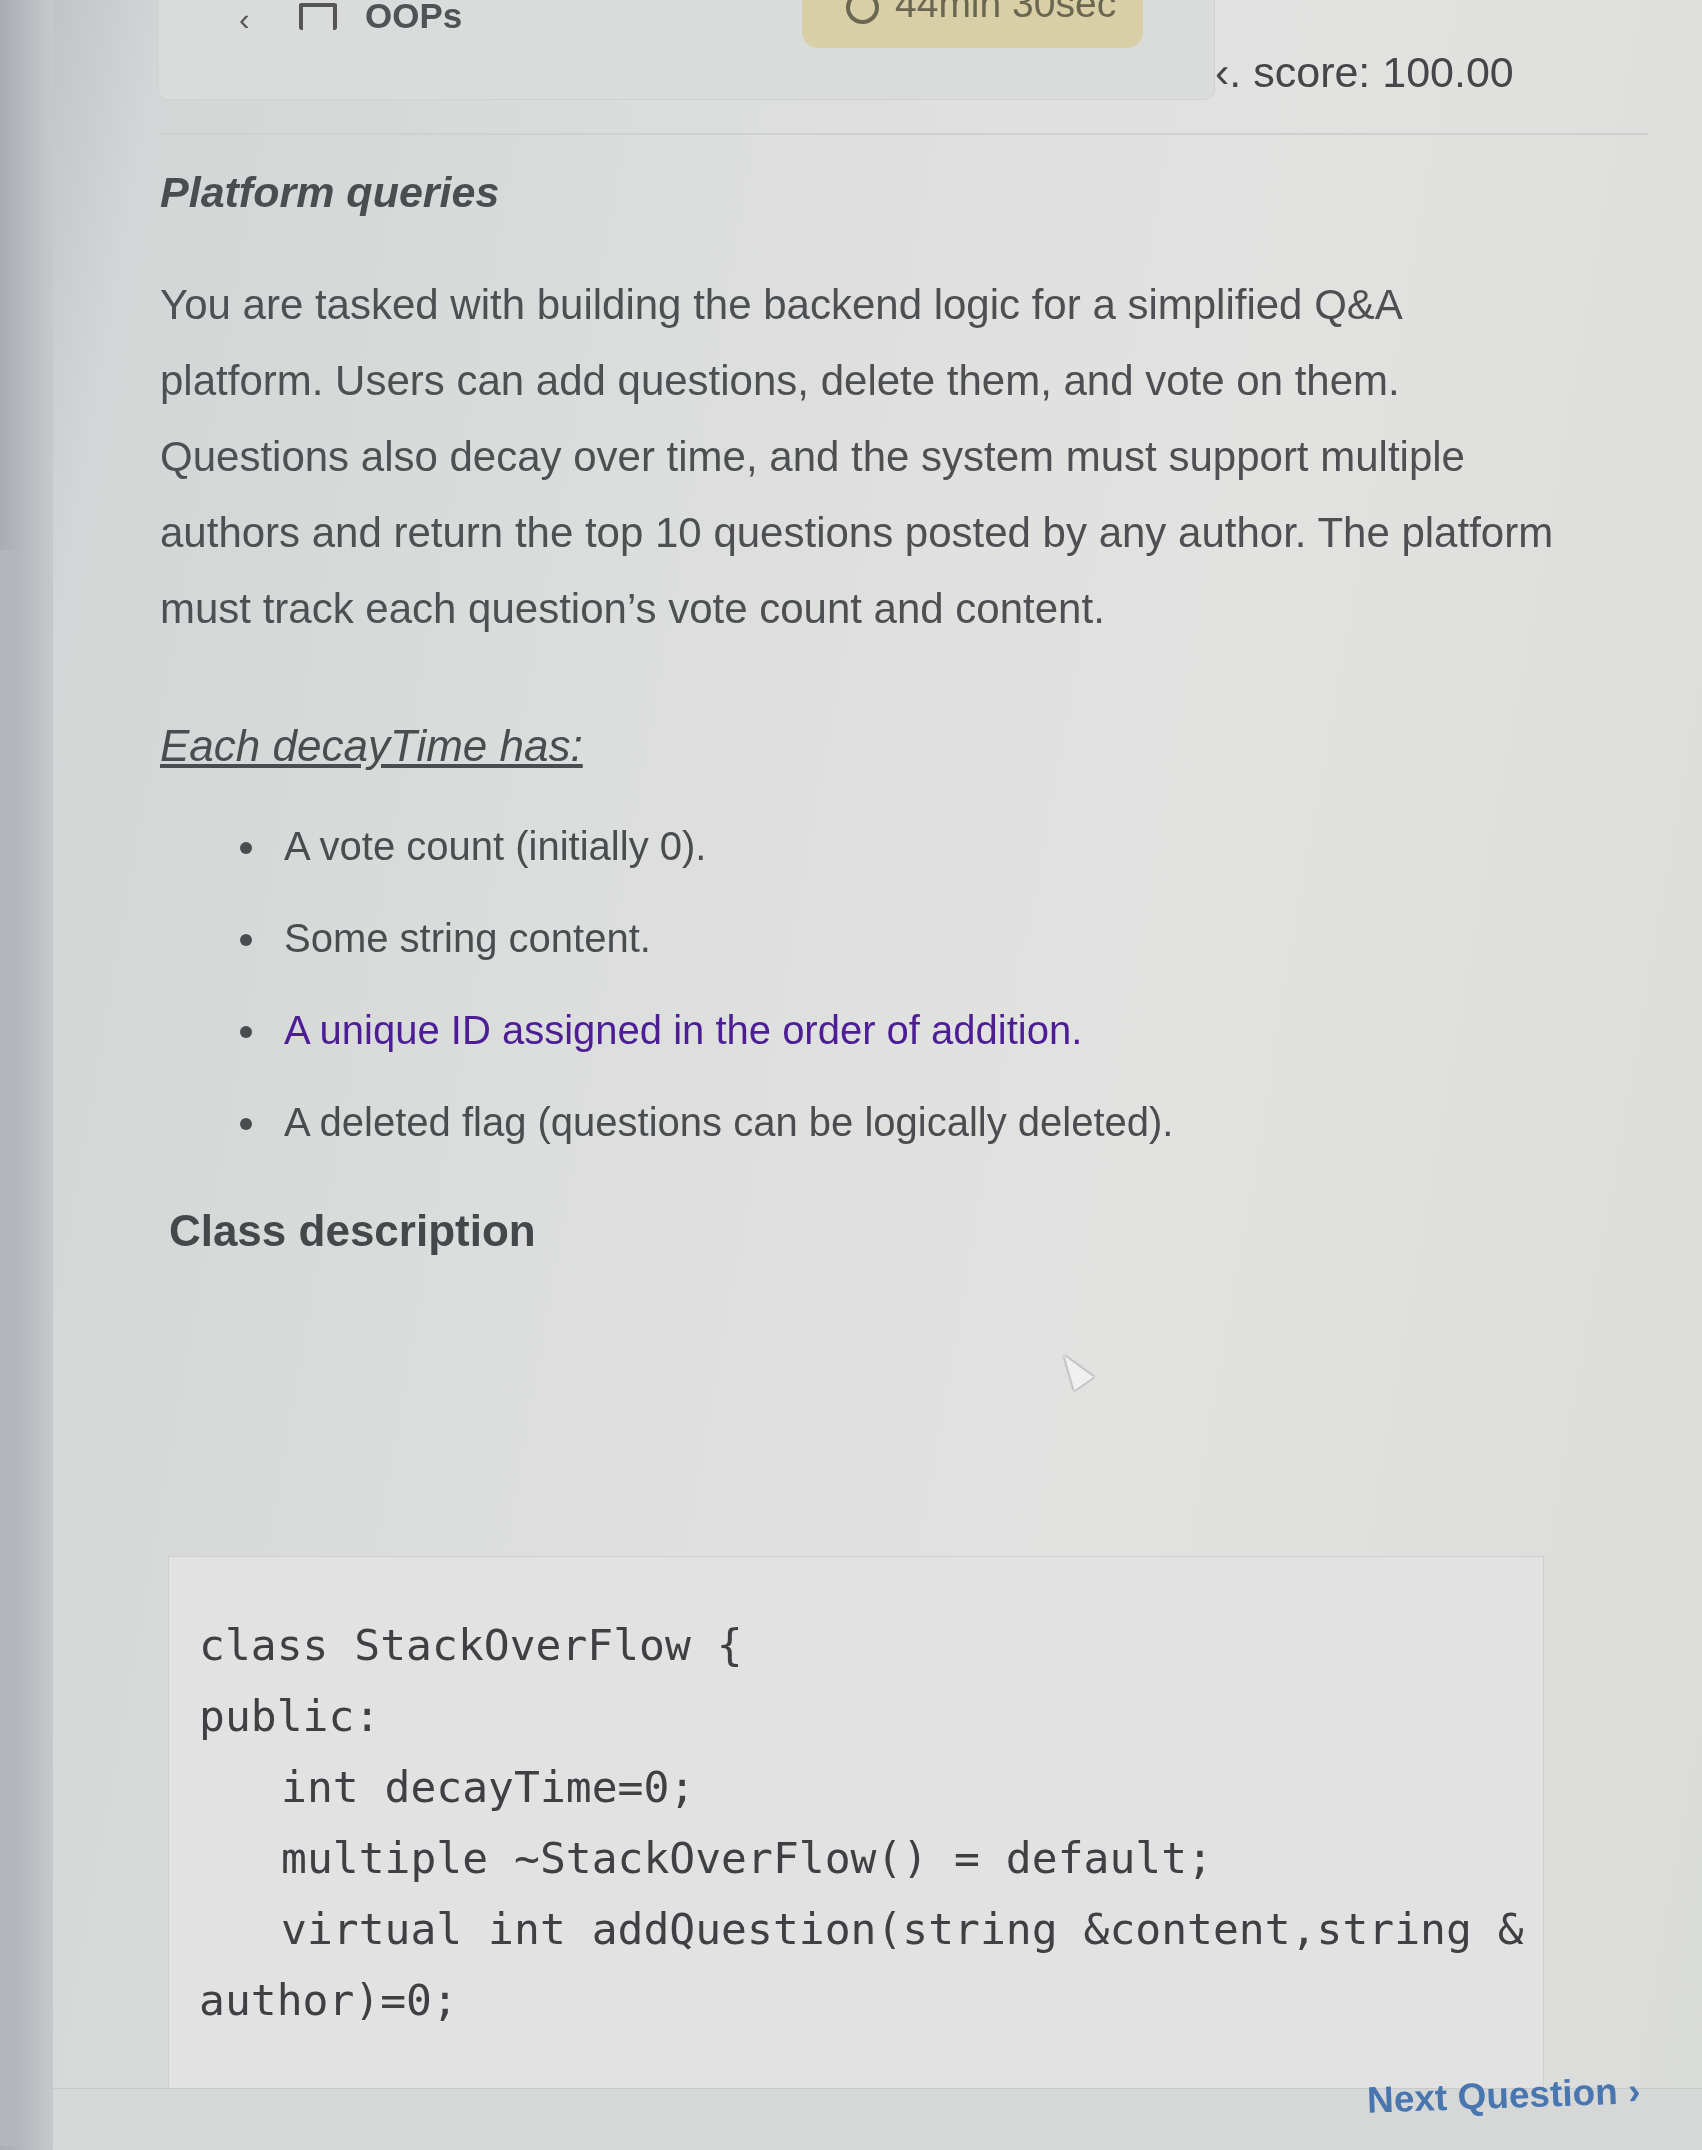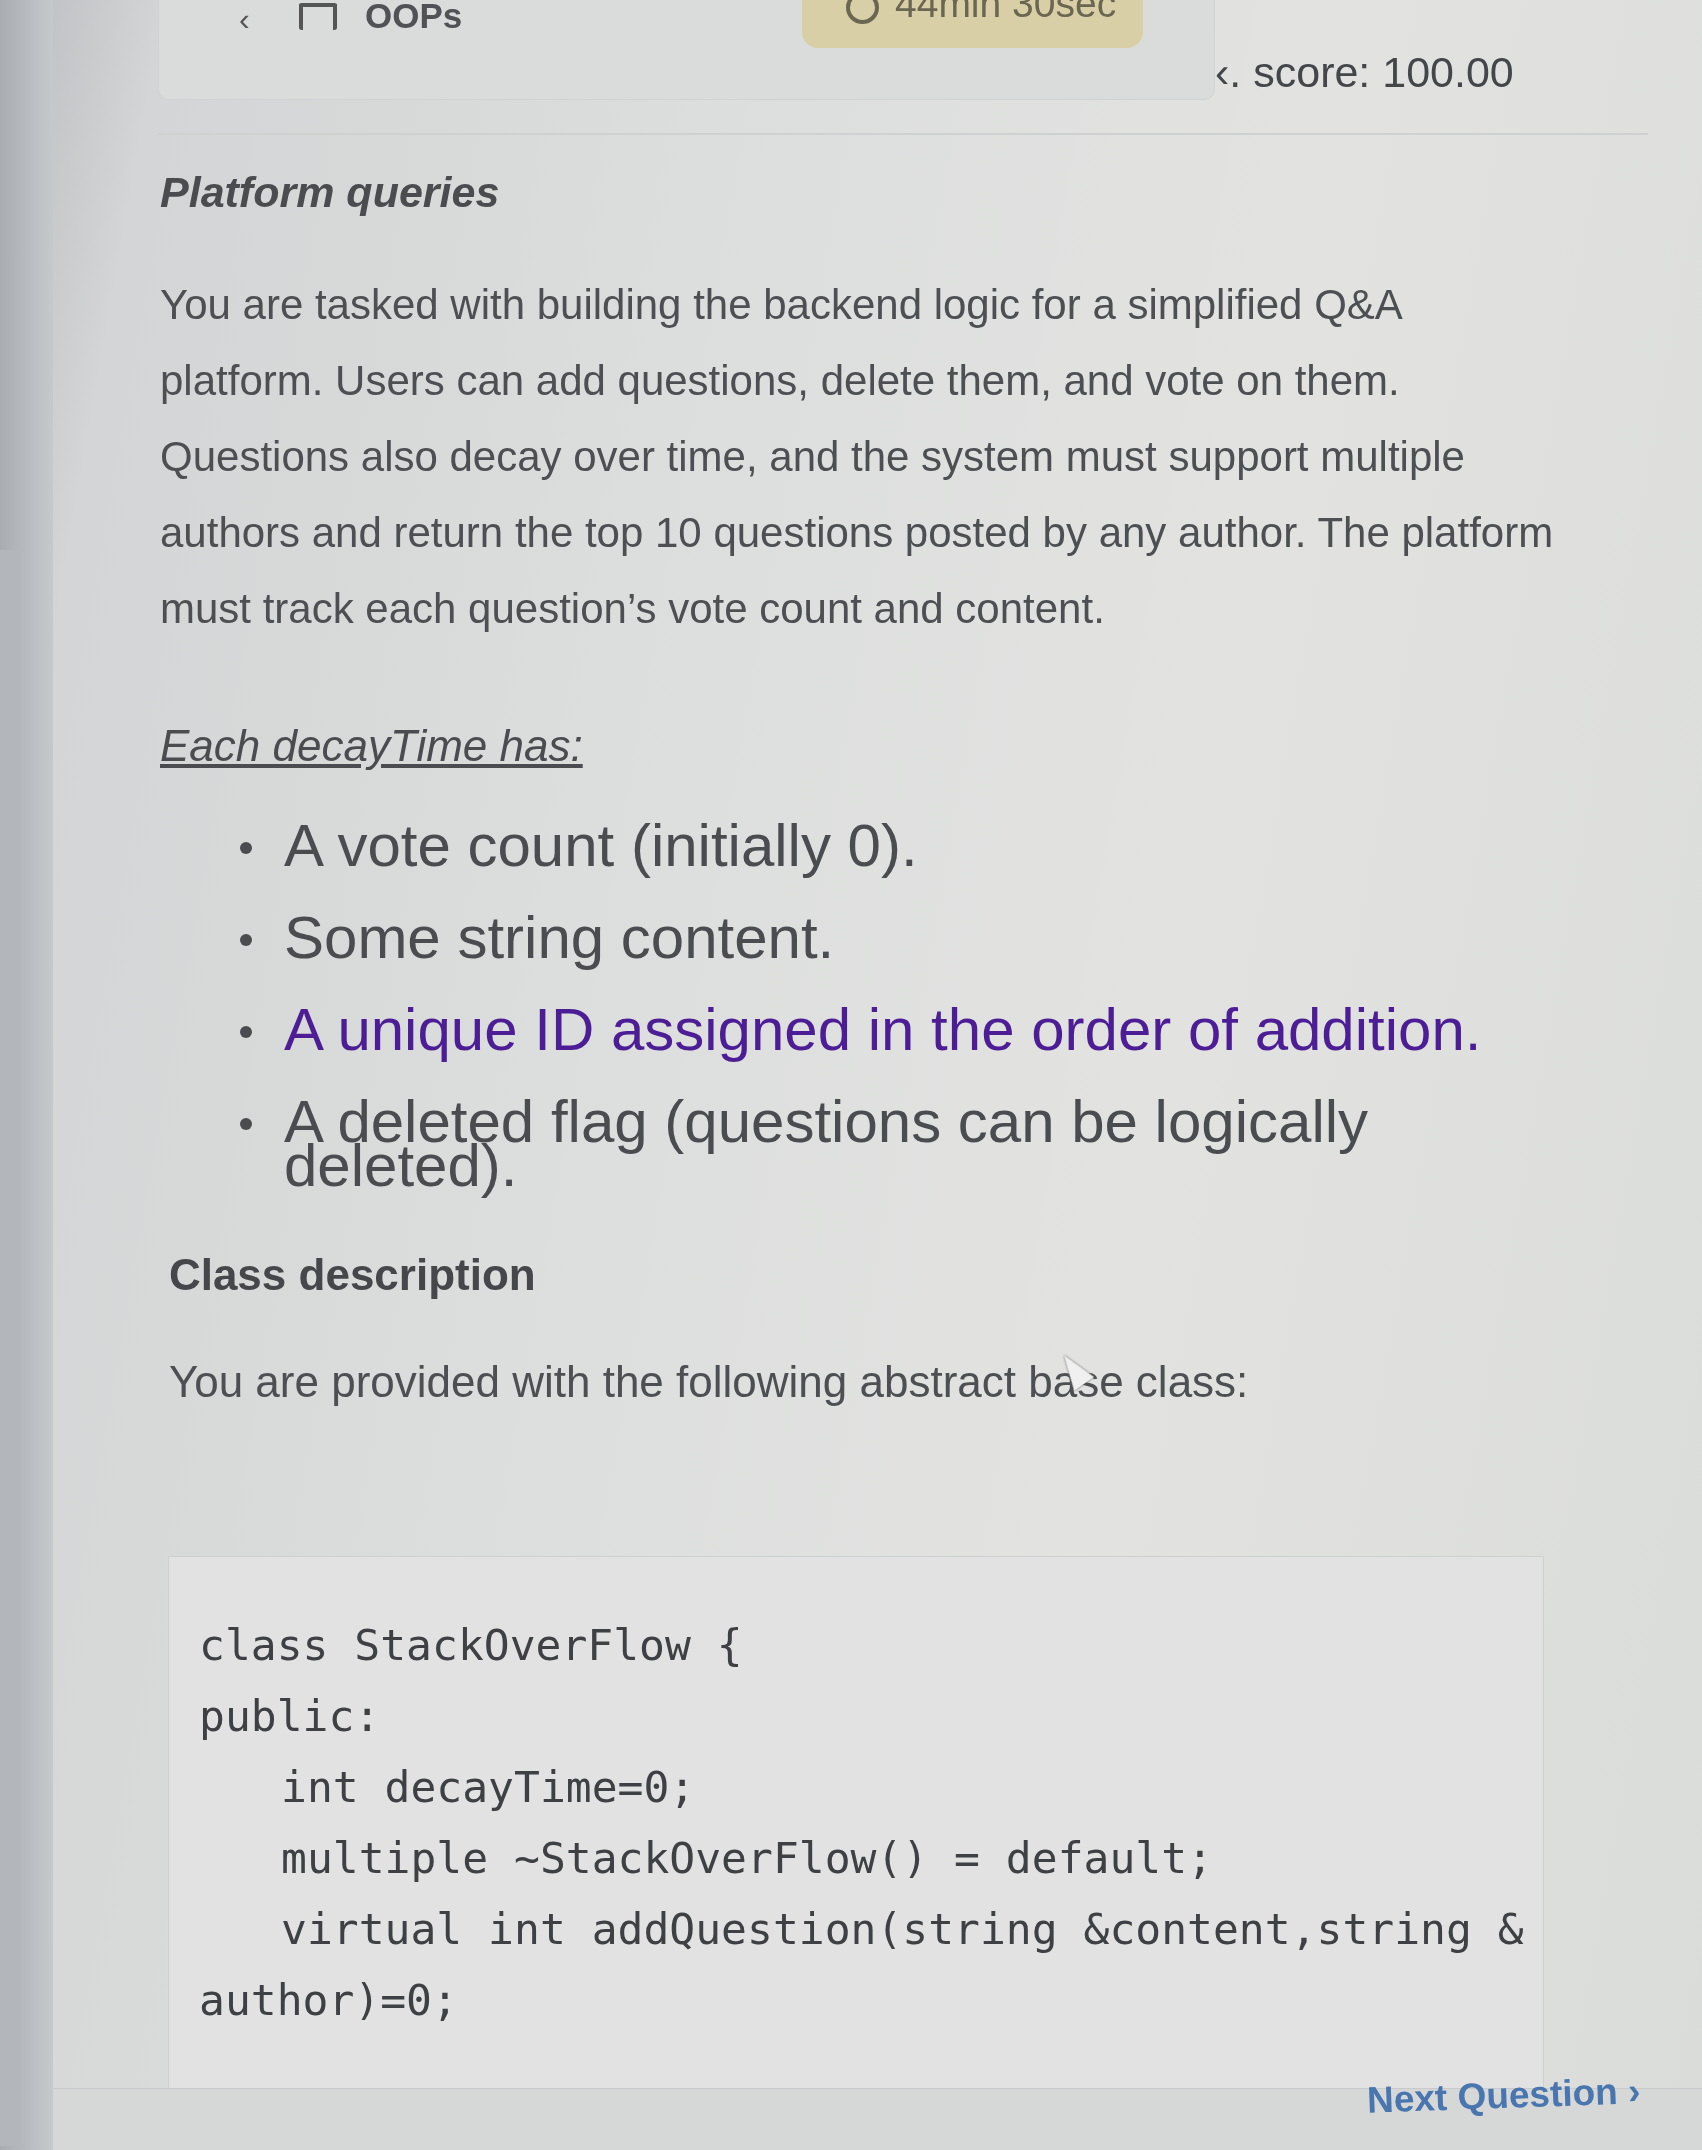--- a/index.html
+++ b/index.html
@@ -57,21 +57,21 @@
   .para {
     font-size: 42px; line-height: 76px; color: #4d4f52; margin: 0; width: 1401px;
   }
   .each-has {
     margin-top: 74px; font-size: 44px; font-style: italic; text-decoration: underline; color: #4a4c50;
   }
   ul.attrs {
     list-style: none; margin: 53px 0 0 0; padding: 0 0 0 80px;
   }
   ul.attrs li {
-    position: relative; font-size: 60px; line-height: 44px; margin-bottom: 48px; padding-left: 44px; color: #4a4c50;
+    position: relative; font-size: 40px; line-height: 44px; margin-bottom: 48px; padding-left: 44px; color: #4a4c50;
   }
   ul.attrs li::before {
     content: ""; position: absolute; left: 0; top: 17.7px; width: 12.4px; height: 12.4px; border-radius: 50%; background: #4a4c50;
   }
   ul.attrs li.bold { font-weight: normal; color: #4c1d95; }
   .class-desc {
     margin-top: 62px; font-size: 44px; font-weight: bold; color: #45474b; padding-left: 8.9px;
   }
   .provided {
     margin-top: 57px; font-size: 44px; color: #4d4f52; padding-left: 8.9px;
@@ -125,21 +125,20 @@
   <h2 class="h-title">Platform queries</h2>
   <p class="para">You are tasked with building the backend logic for a simplified Q&amp;A platform. Users can add questions, delete them, and vote on them. Questions also decay over time, and the system must support multiple authors and return the top 10 questions posted by any author. The platform must track each question’s vote count and content.</p>
   <div class="each-has">Each decayTime has:</div>
   <ul class="attrs">
     <li>A vote count (initially 0).</li>
     <li>Some string content.</li>
     <li class="bold">A unique ID assigned in the order of addition.</li>
     <li>A deleted flag (questions can be logically deleted).</li>
   </ul>
   <div class="class-desc">Class description</div>
-  <div class="provided">You are provided with the following abstract base class:</div>
 </div>
 
 <div class="cursor"></div>
 
 <div class="code-box">
 <pre><div class="code-line">class StackOverFlow {</div><div class="code-line">public:</div><div class="code-line indent">int decayTime=0;</div><div class="code-line indent">multiple ~StackOverFlow() = default;</div><div class="code-line indent">virtual int addQuestion(string &amp;content,string &amp;</div><div class="code-line">author)=0;</div></pre>
 </div>
 
 <div class="bottom-bar"></div>
 <a class="next-question">Next Question ›</a>

